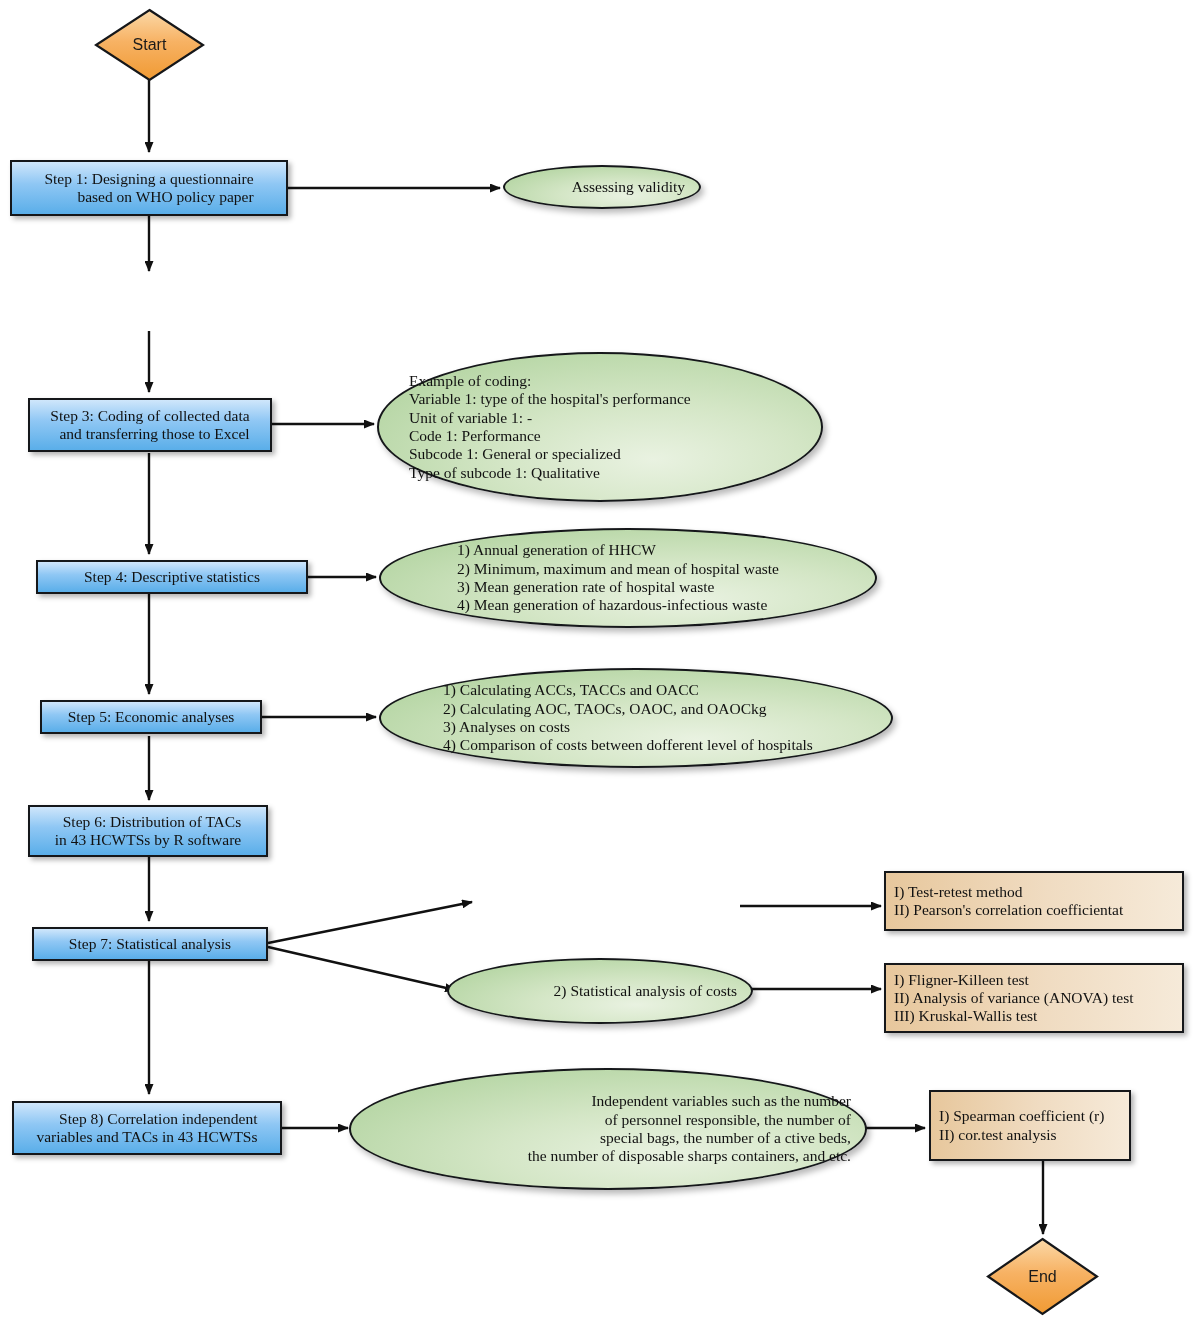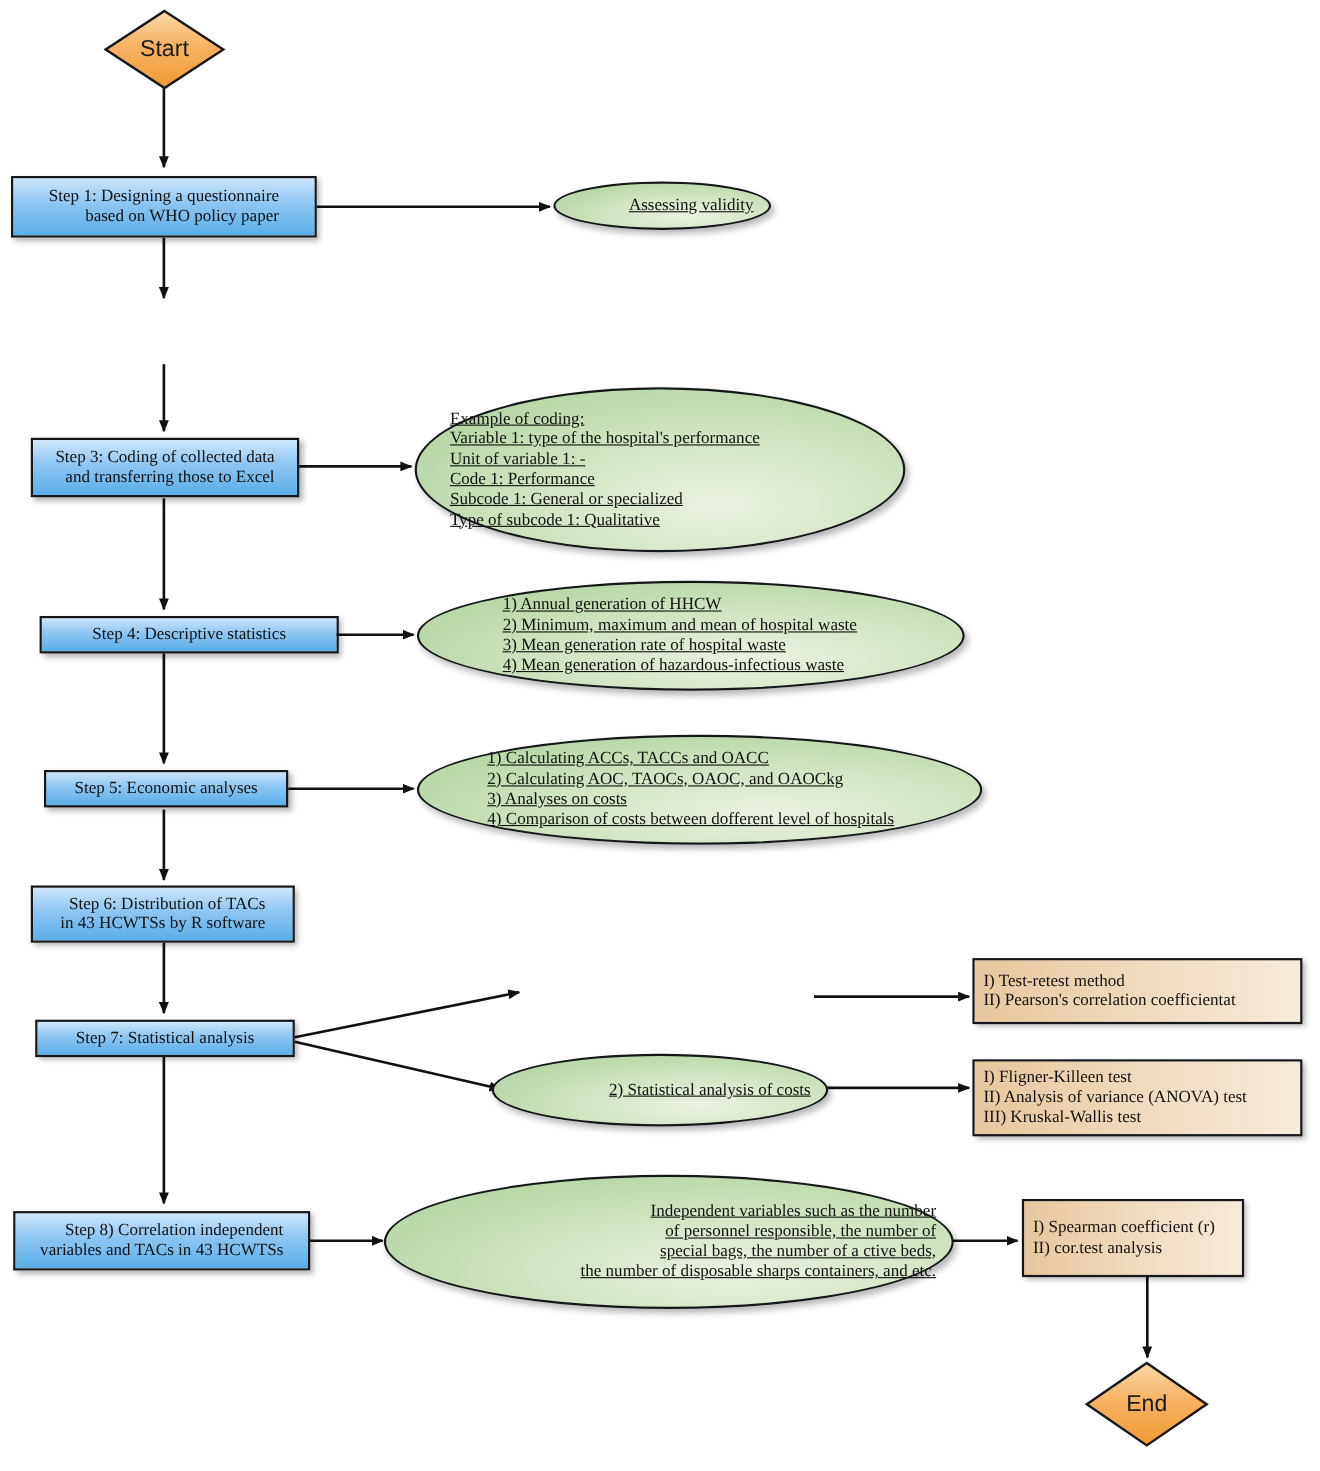--- a/index.html
+++ b/index.html
@@ -52,21 +52,20 @@
   }
   .note .lines { width: 100%; }
   
   .ellipse {
     border: 2px solid #15171a;
     border-radius: 50%;
     background: radial-gradient(ellipse at 62% 72%, #e9f2e1 0%, #d4e6c6 38%, #a9cf96 100%);
     box-shadow: 3px 4px 6px rgba(0,0,0,0.28);
     font-size: 15.5px;
     padding: 0 14px;
-    text-decoration: underline;
   }
   .ellipse .lines { width: 100%; }
   .lines > div { white-space: nowrap; }
   
   .diamond-wrap {
     position: absolute;
   }
   .diamond-wrap .dia {
     position: absolute;
     left: 0; top: 0;
@@ -75,21 +74,21 @@
   }
   .diamond-wrap .dlabel {
     position: absolute;
     left: 0; top: 0;
     width: 100%;
     height: 100%;
     display: flex;
     align-items: center;
     justify-content: center;
     font-family: "Liberation Sans", "DejaVu Sans", sans-serif;
-    font-size: 21px;
+    font-size: 16px;
     color: #1a1a1a;
   }
   .l-left { text-align: left; }
   .l-center { text-align: right; }
 </style>
 </head>
 <body>
 
 <div id="canvas">
 

